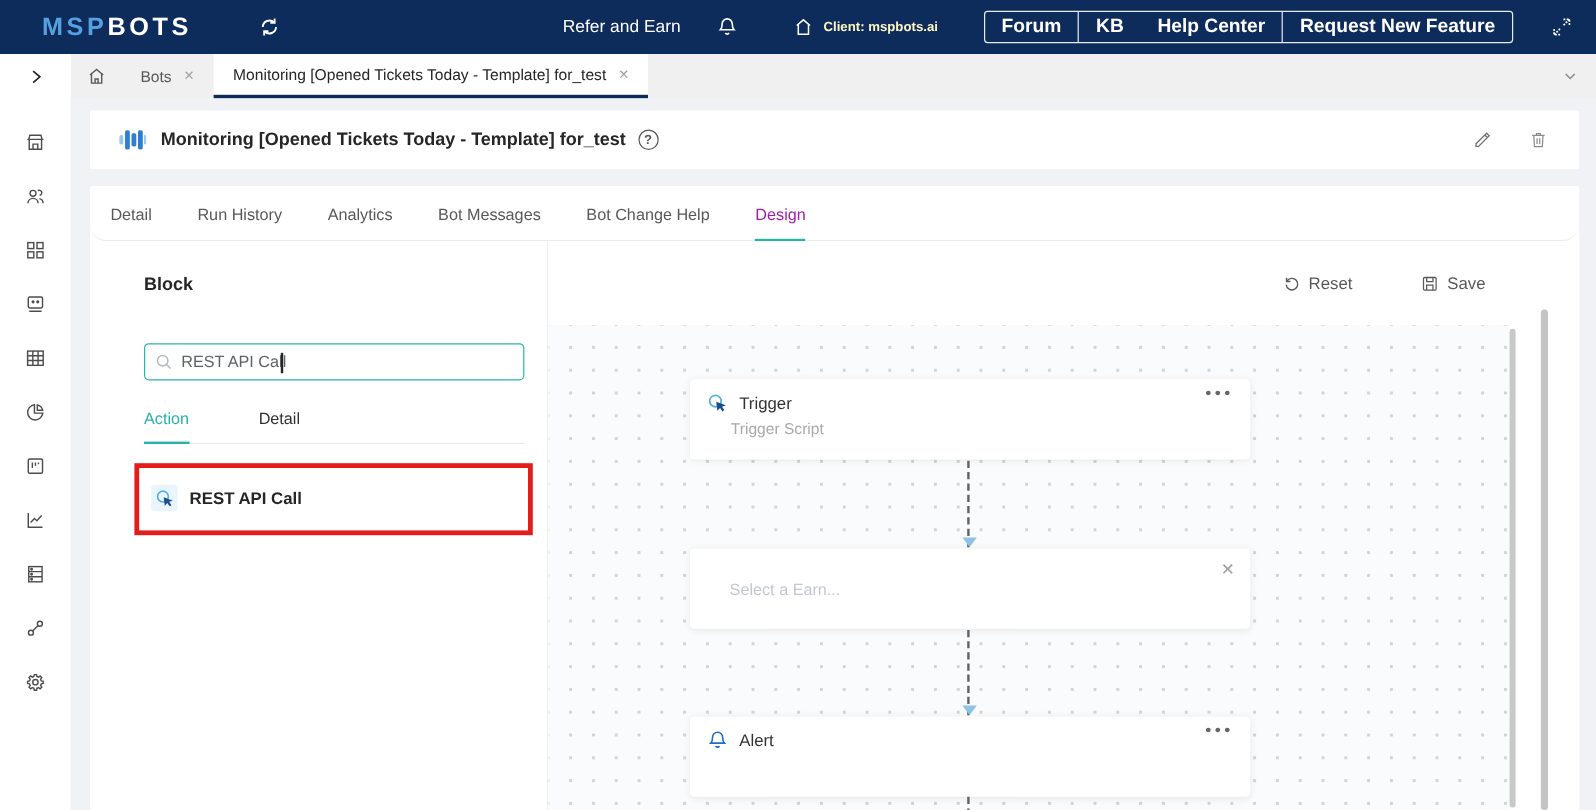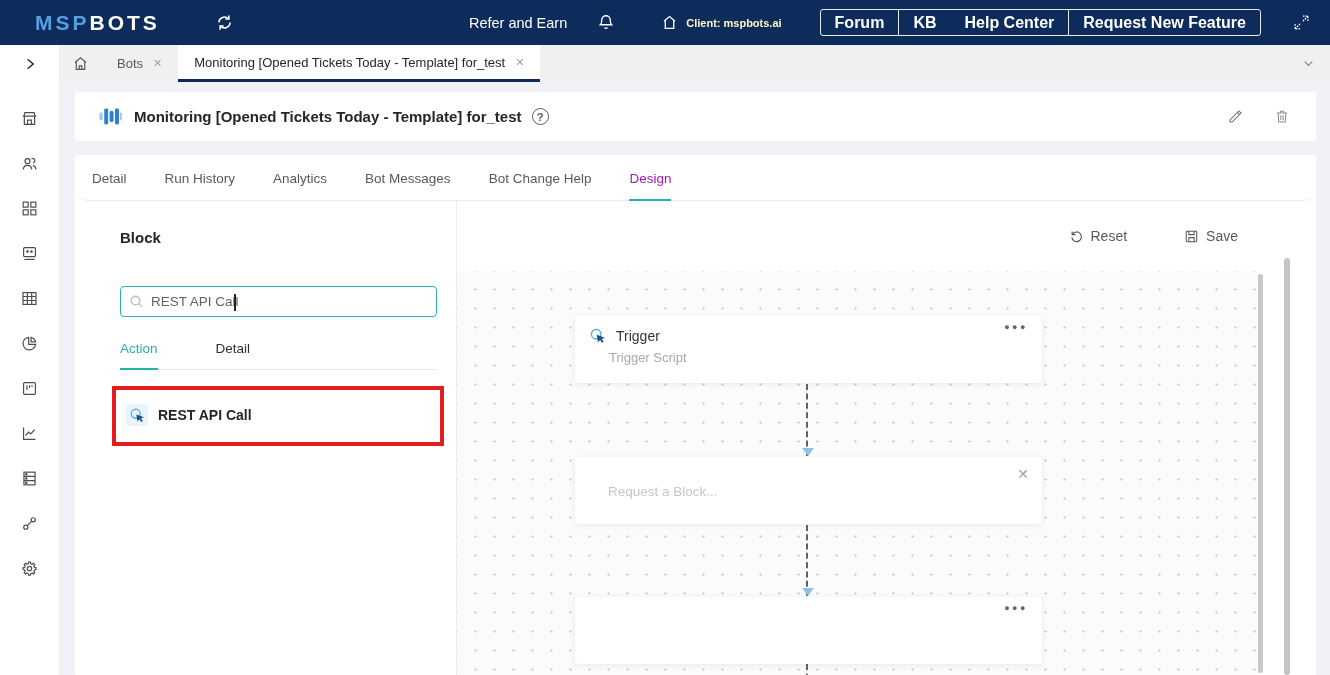--- a/index.html
+++ b/index.html
@@ -374,27 +374,34 @@
               </svg>
               <span class="node-title">Trigger</span>
             </div>
             <div class="node-sub">Trigger Script</div>
             <span class="node-more">●●●</span>
           </div>
 
           <div class="connector arrowed" style="top:113px; height:72px"></div>
 
           <div class="node" style="top:186px">
-            <span class="node-placeholder">Request a Block...</span>
+            <span class="node-placeholder">Select a Earn...</span>
             <span class="node-close">✕</span>
           </div>
 
           <div class="connector arrowed" style="top:254px; height:71px"></div>
 
           <div class="node" style="top:326px">
+            <div class="node-head">
+              <svg width="18" height="18" viewBox="0 0 20 20" fill="none" stroke="#1d6fc0" stroke-width="1.5">
+                <path d="M10 2.5a4.7 4.7 0 0 1 4.7 4.7c0 3.2.9 4.6 1.6 5.3H3.7c.7-.7 1.6-2.1 1.6-5.3A4.7 4.7 0 0 1 10 2.5z"></path>
+                <path d="M8.3 15.3a1.9 1.9 0 0 0 3.4 0" fill="#1d6fc0"></path>
+              </svg>
+              <span class="node-title">Alert</span>
+            </div>
             <span class="node-more">●●●</span>
           </div>
 
           <div class="connector" style="top:393px; height:45px"></div>
         </div>
 
         <div class="canvas-scroll"></div>
         <div class="main-scroll"></div>
       </div>
 

